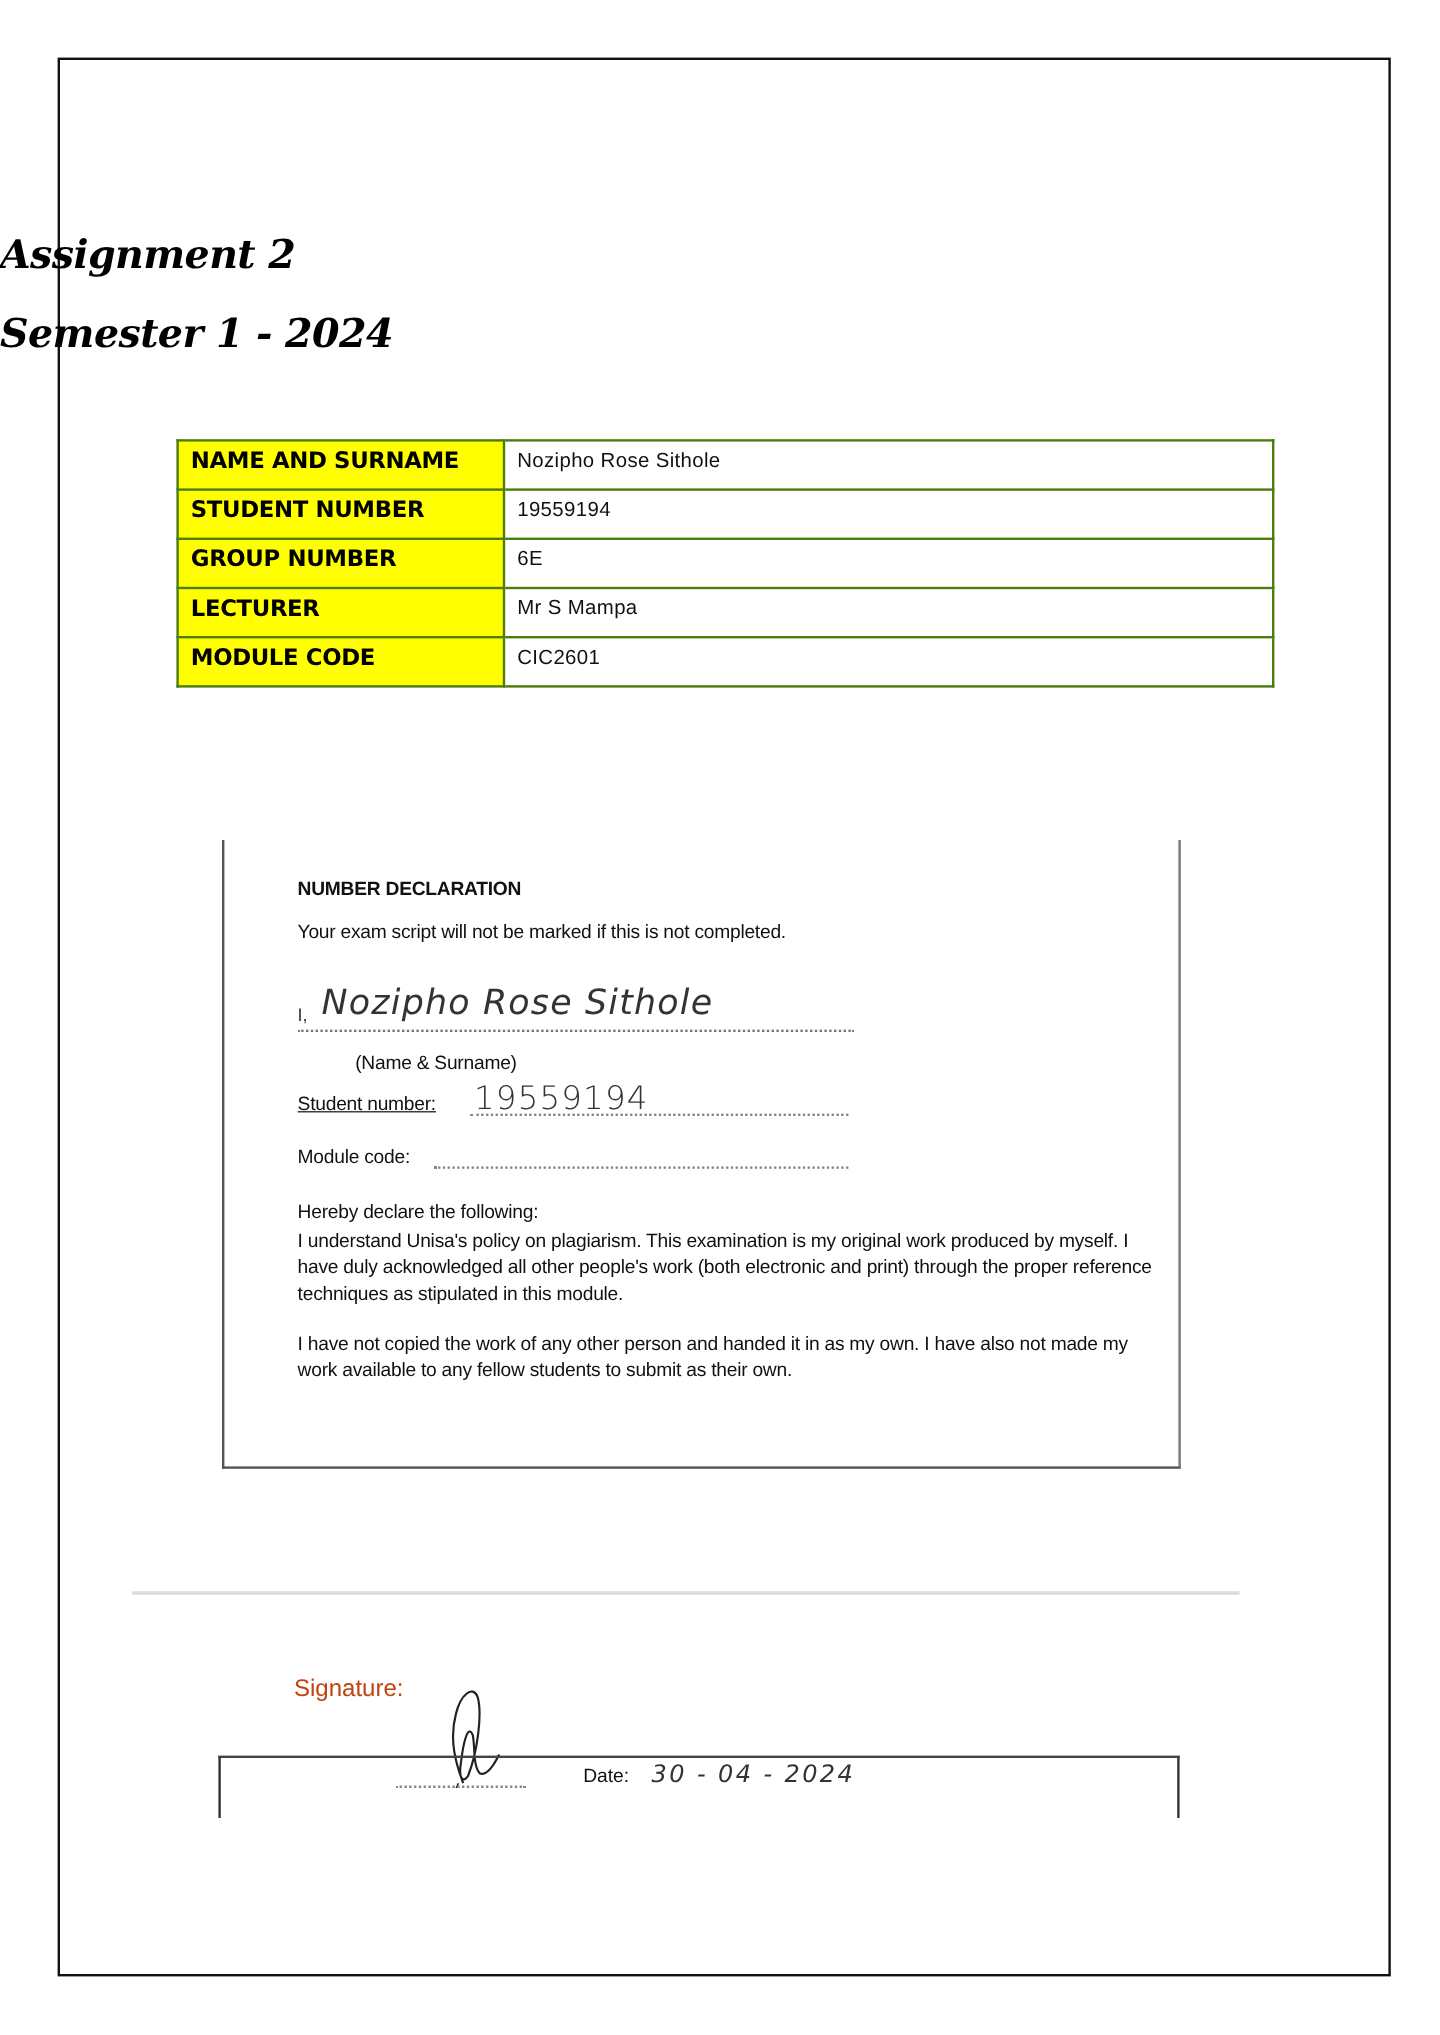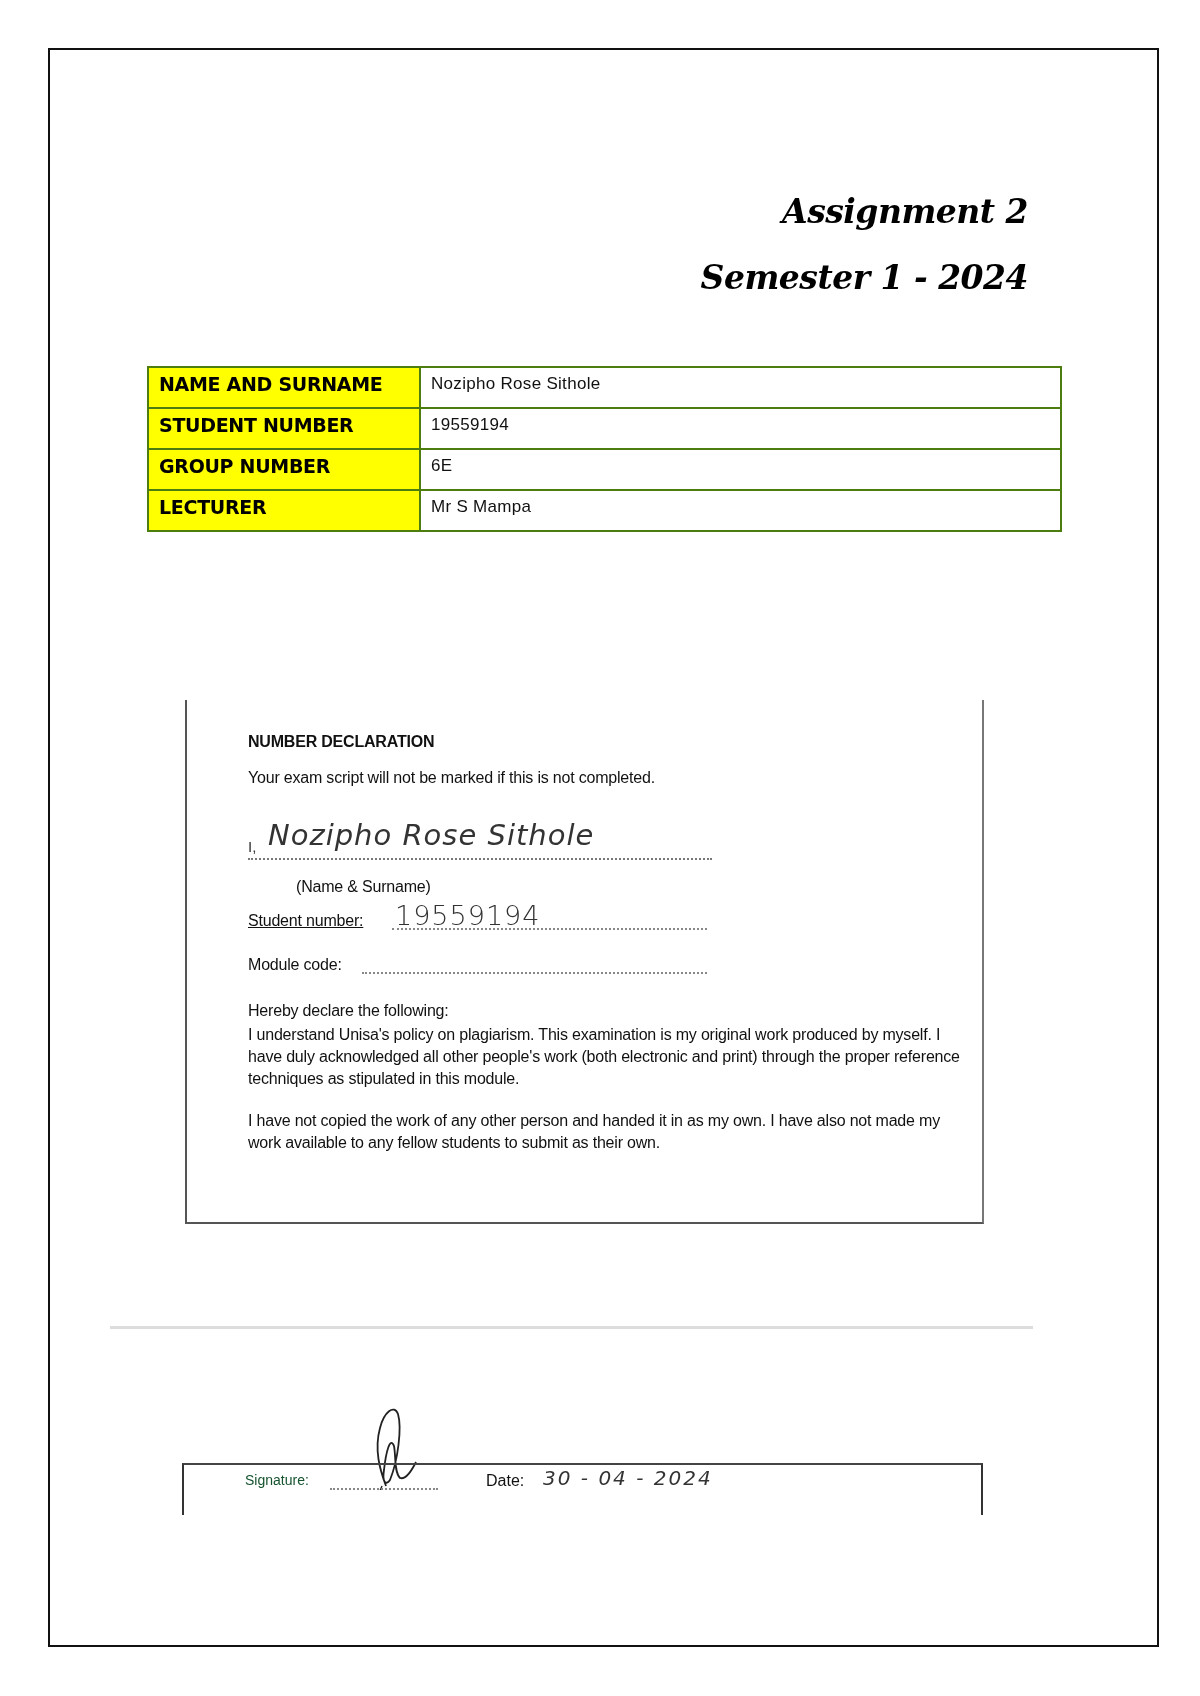--- a/index.html
+++ b/index.html
@@ -1,20 +1,20 @@
 <!DOCTYPE html>
 <html><head>
 <meta charset="utf-8">
 <style>
   html, body { margin: 0; padding: 0; background: #ffffff; }
   body { width: 1200px; height: 1696px; position: relative; overflow: hidden; font-family: "Liberation Sans", sans-serif; color: #000; }
 
   .page-border { position: absolute; left: 48px; top: 48px; width: 1107px; height: 1595px; border: 2px solid #111; box-sizing: content-box; }
 
-  .title { position: absolute; left: 0; width: 1028px; text-align: right; font-family: "DejaVu Serif", serif; font-style: italic; font-weight: bold; color: #000; letter-spacing: -0.5px; }
+  .title { position: absolute; left: 0; width: 1028px; text-align: left; font-family: "DejaVu Serif", serif; font-style: italic; font-weight: bold; color: #000; letter-spacing: -0.5px; }
   .title.t1 { top: 192px; font-size: 33px; }
   .title.t2 { top: 258px; font-size: 33px; }
 
   table.info { position: absolute; left: 147px; top: 366px; width: 915px; border-collapse: collapse; }
   table.info td { border: 2px solid #4d7c0f; height: 41px; padding: 0 10px; vertical-align: top; box-sizing: border-box; }
   table.info td.label { width: 272px; background: #ffff00; font-family: "DejaVu Sans", sans-serif; font-weight: bold; font-size: 19px; padding-top: 5px; letter-spacing: -0.3px; }
   table.info td.value { font-family: "Liberation Sans", sans-serif; font-size: 17px; padding-top: 6px; letter-spacing: 0.3px; color: #111; }
 
   .honesty { position: absolute; left: 185px; top: 700px; width: 795px; height: 522px; border-left: 2px solid #555; border-right: 2px solid #777; border-bottom: 2px solid #555; }
   .h-text { position: absolute; left: 248px; font-family: "Liberation Sans", sans-serif; font-size: 16px; color: #111; letter-spacing: -0.2px; }
@@ -30,21 +30,21 @@
   .stud-hand { position: absolute; left: 395px; top: 900px; font-size: 27px; }
   .h-mod { top: 956px; }
   .mod-dots { position: absolute; left: 362px; top: 972px; width: 345px; border-bottom: 2px dotted #888; }
   .h-hereby { top: 1002px; }
   .h-p1 { top: 1024px; width: 720px; line-height: 22px; }
   .h-p2 { top: 1110px; width: 720px; line-height: 22px; }
 
   .separator { position: absolute; left: 110px; top: 1326px; width: 923px; height: 3px; background: #ddd; }
 
   .sig-box { position: absolute; left: 182px; top: 1463px; width: 797px; height: 50px; border-top: 2px solid #444; border-left: 2px solid #333; border-right: 2px solid #333; }
-  .sig-label { position: absolute; left: 245px; top: 1472px; font-size: 14px; color: #14532d; }
+  .sig-label { position: absolute; left: 245px; top: 1396px; font-size: 20px; color: #c2410c; }
   .sig-dots { position: absolute; left: 330px; top: 1488px; width: 108px; border-bottom: 2px dotted #888; }
   .date-label { position: absolute; left: 486px; top: 1472px; font-size: 16px; color: #111; }
   .date-hand { position: absolute; left: 543px; top: 1466px; font-size: 20px; font-style: italic; color: #333; letter-spacing: 2px; text-align: center; }
   .signature-mark { position: absolute; left: 360px; top: 1400px; width: 60px; height: 90px; }
 </style>
 </head>
 <body>
 
 <div class="page-border"></div>
 
@@ -61,20 +61,24 @@
     <td class="label">STUDENT NUMBER</td>
     <td class="value">19559194</td>
   </tr>
   <tr>
     <td class="label">GROUP NUMBER</td>
     <td class="value">6E</td>
   </tr>
   <tr>
     <td class="label">LECTURER</td>
     <td class="value">Mr S Mampa</td>
+  </tr>
+  <tr>
+    <td class="label">MODULE CODE</td>
+    <td class="value">CIC2601</td>
   </tr>
 </tbody>
   </table>
 
 <div class="honesty"></div>
 <div class="h-text h-heading">NUMBER DECLARATION</div>
 <div class="h-text h-warn">Your exam script will not be marked if this is not completed.</div>
 
 <div class="h-text h-name-line"></div>
 <div class="h-i">I,</div>

